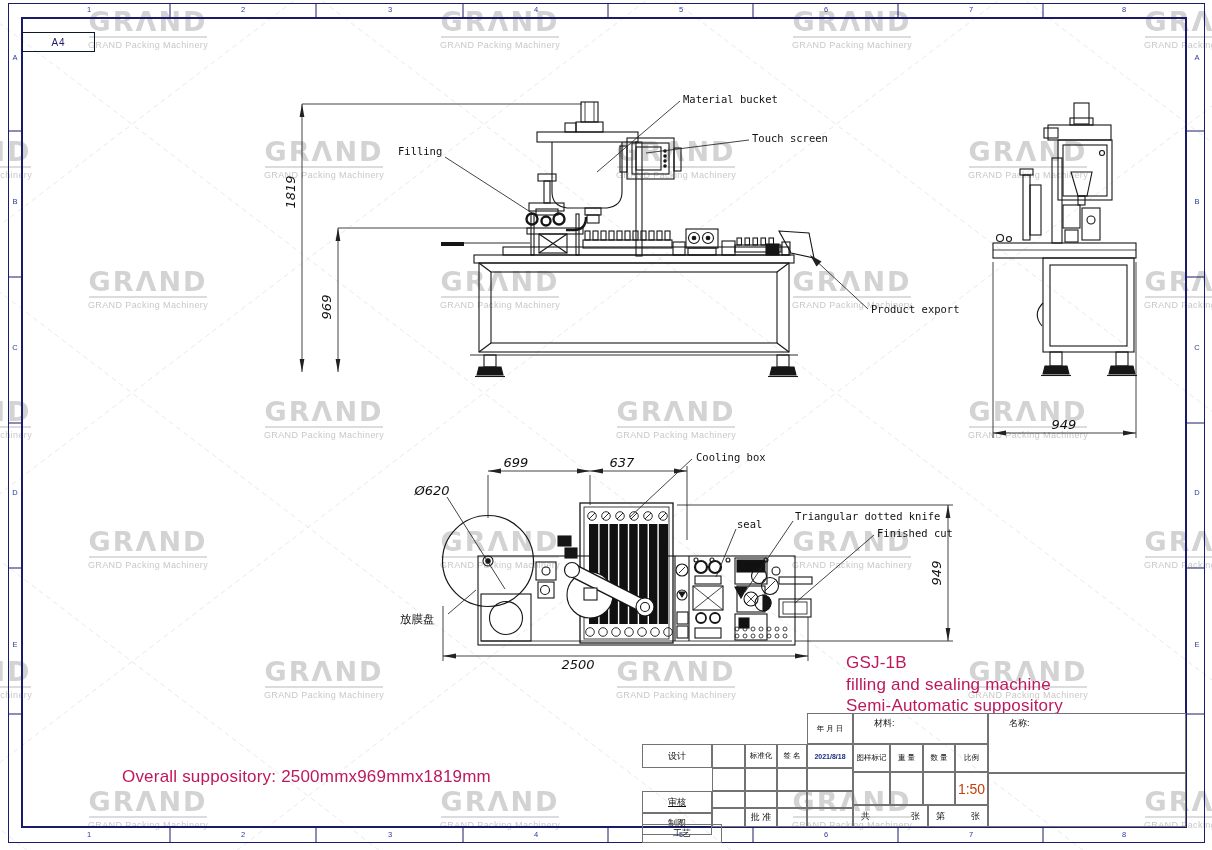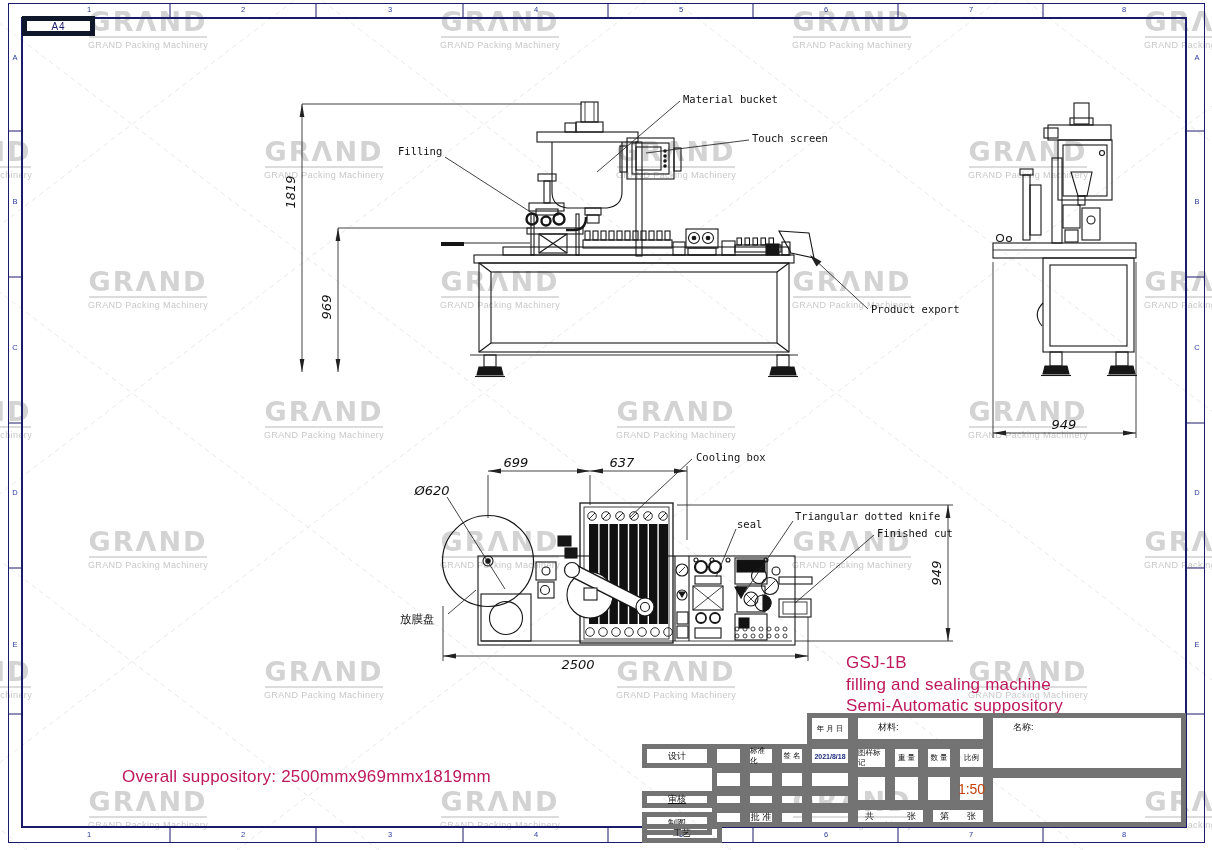--- a/index.html
+++ b/index.html
@@ -9,33 +9,33 @@
   
   .wm{position:absolute;width:150px;text-align:center;pointer-events:none;}
   .wm-logo{display:inline-block;font-family:"DejaVu Sans",sans-serif;font-weight:bold;
            font-size:27px;letter-spacing:2px;color:#d3d3d3;line-height:27px;
            border-bottom:2px solid #dcdcdc;padding-bottom:1px;}
   .wm-tag{font-size:9px;color:#c8c8c8;margin-top:2px;letter-spacing:0.4px;}
   
   .zone{position:absolute;width:14px;height:12px;font-size:7.5px;color:#2a3a9a;
         text-align:center;line-height:12px;}
   
-  .tb{position:absolute;border:5px solid #737373;box-sizing:border-box;background:transparent;
+  .tb{position:absolute;border:1px solid #737373;box-sizing:border-box;background:transparent;
       font-size:9px;color:#111;display:flex;align-items:center;justify-content:center;
       font-family:"Liberation Sans",sans-serif;}
   .tb.lt{justify-content:flex-start;align-items:flex-start;padding:3px 0 0 20px;}
   .tb.sp{justify-content:space-between;padding:0 7px;}
   .tb .red{color:#c2410c;font-weight:normal;font-size:14px;}
   .tb .blue{color:#1c2b7d;font-weight:bold;font-size:7px;}
   .f7{font-size:7.5px;}
   
   .mono{font-family:Liberation Sans, sans-serif;color:#be185d;}
   #gsj{position:absolute;left:846px;top:652px;font-size:17px;line-height:21.5px;letter-spacing:0.2px;}
   #ovr{position:absolute;left:122px;top:767px;font-size:17px;letter-spacing:0.2px;}
-  #a4box{position:absolute;left:22px;top:16px;width:73px;height:20px;border:5px solid #0f172a;
+  #a4box{position:absolute;left:22px;top:32px;width:73px;height:20px;border:1px solid #0f172a;
          box-sizing:border-box;font-size:10px;color:#1b1b6b;display:flex;align-items:center;justify-content:center;letter-spacing:1px;}
 </style>
 </head>
 <body>
 
 <div id="sheet">
 
   <svg id="bg-lines" width="1212" height="850">
       <line x1="-1100" y1="-10" x2="40" y2="860" stroke="#e9e9e9" stroke-width="1" stroke-dasharray="5,4"></line>
       <line x1="-1100" y1="-10" x2="-2240" y2="860" stroke="#e9e9e9" stroke-width="1" stroke-dasharray="5,4"></line>
@@ -574,21 +574,21 @@
     <div class="tb" style="left:642px;top:744px;width:70px;height:24px;">设计</div>
     <div class="tb" style="left:712px;top:744px;width:33px;height:24px;"></div>
     <div class="tb f7" style="left:745px;top:744px;width:32px;height:24px;">标准化</div>
     <div class="tb f7" style="left:777px;top:744px;width:30px;height:24px;">签 名</div>
 
     <div class="tb" style="left:642px;top:768px;width:70px;height:23px;margin-top:44px;">制图</div>
     <div class="tb" style="left:712px;top:768px;width:33px;height:23px;"></div>
     <div class="tb" style="left:745px;top:768px;width:32px;height:23px;"></div>
     <div class="tb" style="left:777px;top:768px;width:30px;height:23px;"></div>
 
-    <div class="tb" style="left:642px;top:791px;width:70px;height:17px;text-decoration:underline;">审核</div>
+    <div class="tb" style="left:642px;top:791px;width:70px;height:23px;text-decoration:underline;">审核</div>
     <div class="tb" style="left:712px;top:791px;width:33px;height:17px;"></div>
     <div class="tb" style="left:745px;top:791px;width:32px;height:17px;"></div>
     <div class="tb" style="left:777px;top:791px;width:30px;height:17px;"></div>
 
     <div class="tb" style="left:642px;top:824px;width:80px;height:19px;">工艺</div>
     <div class="tb" style="left:712px;top:808px;width:33px;height:19px;"></div>
     <div class="tb" style="left:745px;top:808px;width:32px;height:19px;">批 准</div>
     <div class="tb" style="left:777px;top:808px;width:30px;height:19px;"></div>
 
     <div class="tb f7" style="left:807px;top:713px;width:46px;height:31px;">年 月 日</div>

